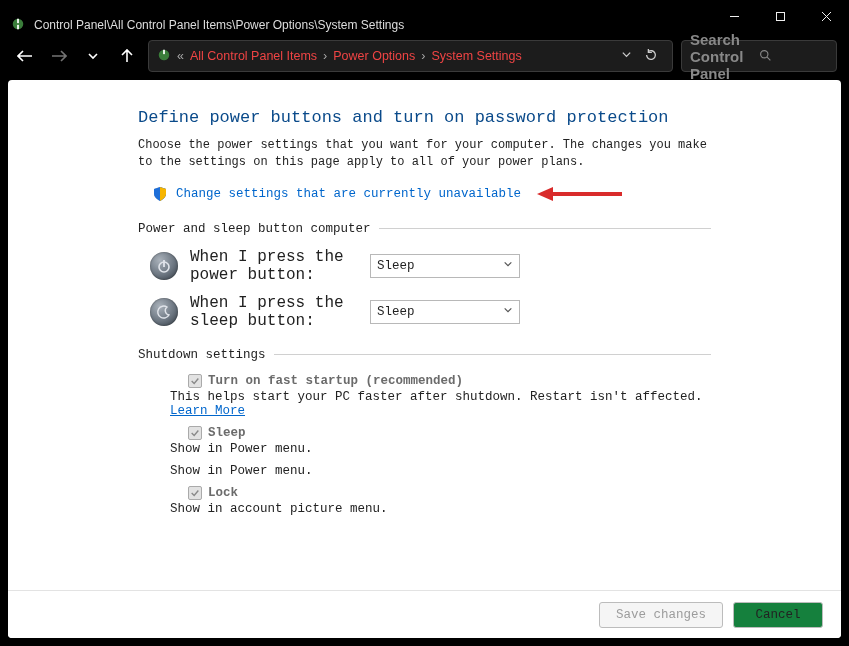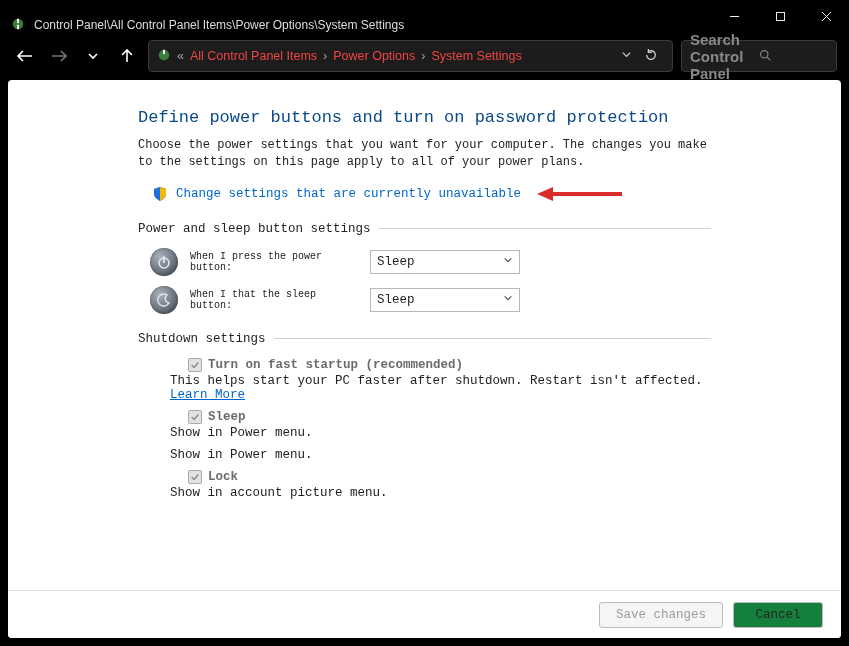--- a/index.html
+++ b/index.html
@@ -41,21 +41,21 @@
   a.link { color:#0066cc; text-decoration:none; font-size:12.5px;}
   .arrow-anno { display:inline-flex; align-items:center; margin-left:8px;}
   .arrow-anno svg { transform:scaleX(-1);}
   
   .group { margin-bottom:18px;}
   .grouphdr { display:flex; align-items:center; font-size:12.5px; color:#222; margin-bottom:12px;}
   .grouphdr .line { flex:1; height:1px; background:#d0d0d0; margin-left:8px;}
   .row { display:flex; align-items:center; gap:12px; margin:0 0 10px 12px;}
   .row .ricon { width:28px; height:28px; border-radius:50%; background:radial-gradient(circle at 35% 30%, #aab2bb 0%, #6b7580 55%, #2b333b 100%); display:flex; align-items:center; justify-content:center; box-shadow: inset 0 0 2px rgba(0,0,0,.5);}
   .row .ricon svg { stroke:#e0e4ea; fill:none;}
-  .row label { width:168px; font-size:10px;}
+  .row label { width:168px; font-size:16px;}
   .combo { width:150px; height:24px; border:1px solid #b8b8b8; display:flex; align-items:center; padding:0 6px; font-size:12.5px; background:#fff; justify-content:space-between;}
   .combo .chev svg { stroke:#555;}
   
   .chkitem { margin:0 0 8px 12px;}
   .chkline { display:flex; align-items:center; gap:6px; font-size:12.5px; color:#6b6b6b;padding-left:38px;}
   .chkline.bold { font-weight:600; }
   .chk { width:14px; height:14px; border:1px solid #aaa; background:#e2e2e2; border-radius:2px; display:inline-flex; align-items:center; justify-content:center;}
   .chk.unchecked { background:#fff; }
   .chk svg { stroke:#888; }
   .sub { font-size:12.5px; color:#222; margin:2px 0 0 20px;}
@@ -168,21 +168,21 @@
       <span class="arrow-anno">
         <svg width="90" height="20" viewBox="0 0 90 20">
           <line x1="5" y1="10" x2="80" y2="10" stroke="#d92b2b" stroke-width="4"></line>
           <polygon points="90,10 74,3 74,17" fill="#d92b2b"></polygon>
         </svg>
       </span>
     </div>
 
     <div class="group">
       <div class="grouphdr">
-          <span>Power and sleep button settings</span>
+          <span>Power and sleep button computer</span>
           <span class="line"></span>
         </div>
 
       <div class="row">
         <span class="ricon">
           <svg width="16" height="16" viewBox="0 0 16 16">
               <circle cx="8" cy="9" r="5" stroke-width="1.6"></circle>
               <line x1="8" y1="2" x2="8" y2="9" stroke-width="1.8"></line>
             </svg>
         </span>
@@ -194,21 +194,21 @@
               </svg></span>
         </div>
       </div>
 
       <div class="row">
         <span class="ricon">
           <svg width="16" height="16" viewBox="0 0 16 16">
               <path d="M11 3 A6 6 0 1 0 13 11 A4.5 4.5 0 0 1 11 3 Z" stroke-width="1.4"></path>
             </svg>
         </span>
-        <label>When I that the sleep button:</label>
+        <label>When I press the sleep button:</label>
         <div class="combo">
           <span>Sleep</span>
           <span class="chev"><svg width="10" height="10" viewBox="0 0 12 12">
                 <path d="M2 4 L6 8 L10 4" fill="none" stroke-width="1.4"></path>
               </svg></span>
         </div>
       </div>
     </div>
 
     <div class="group">

